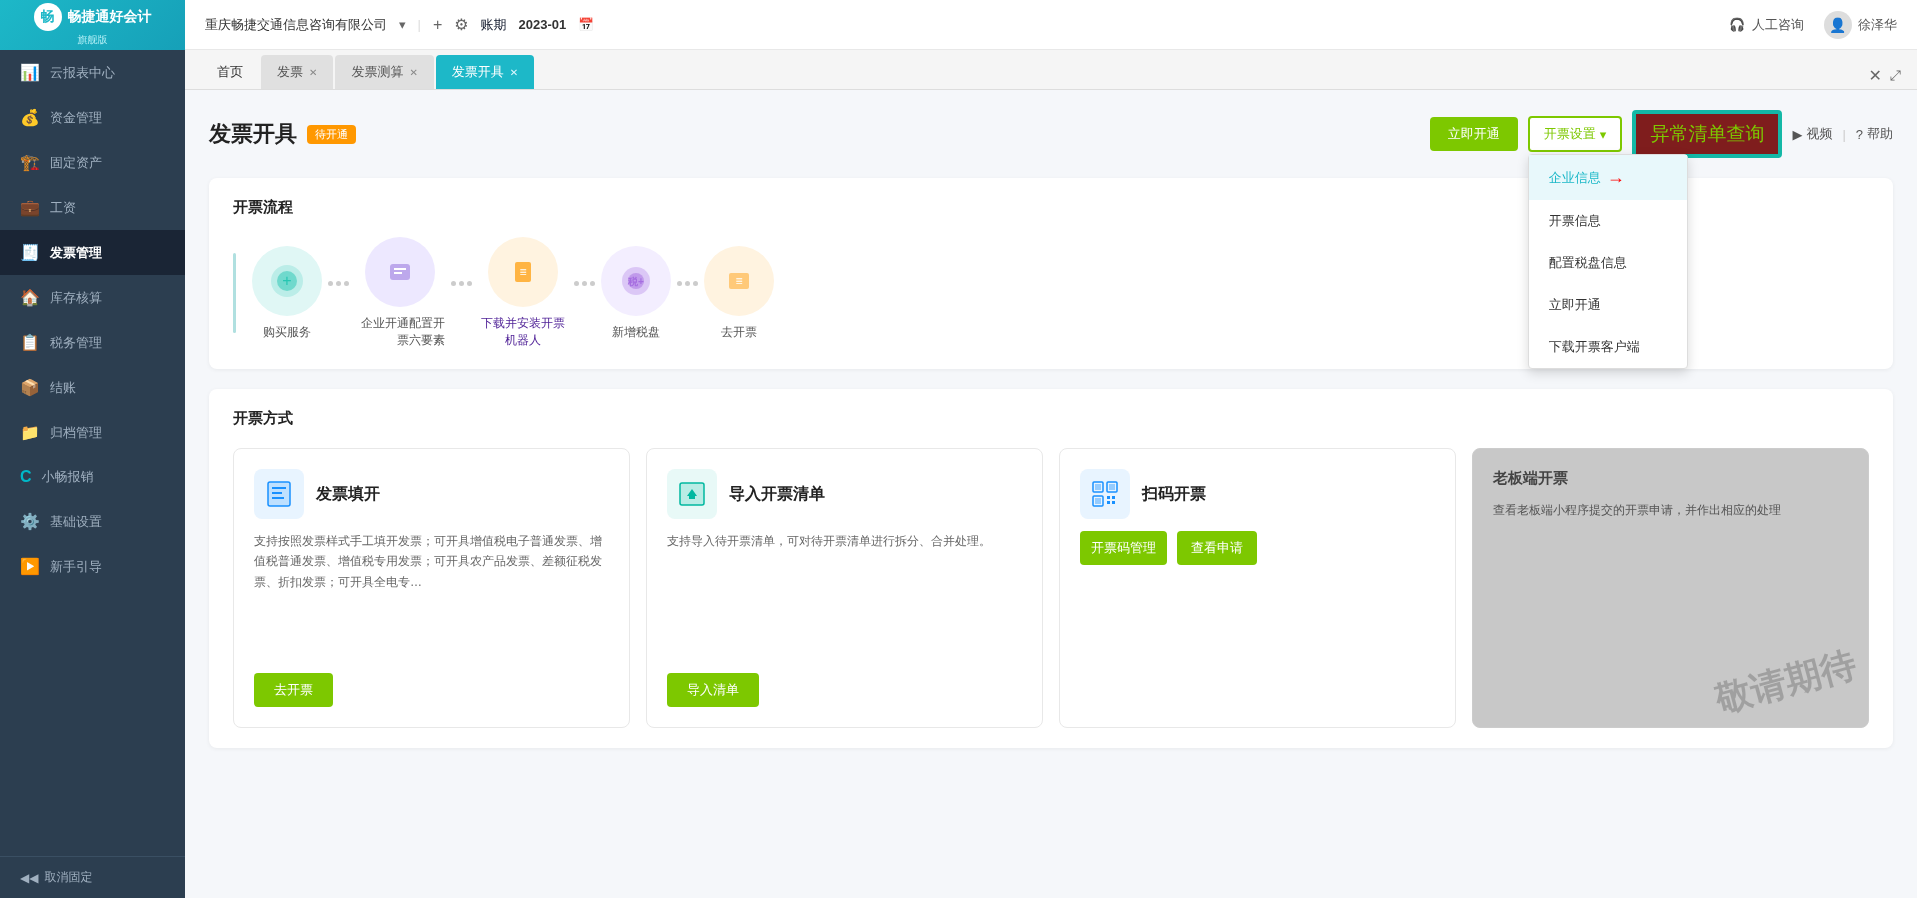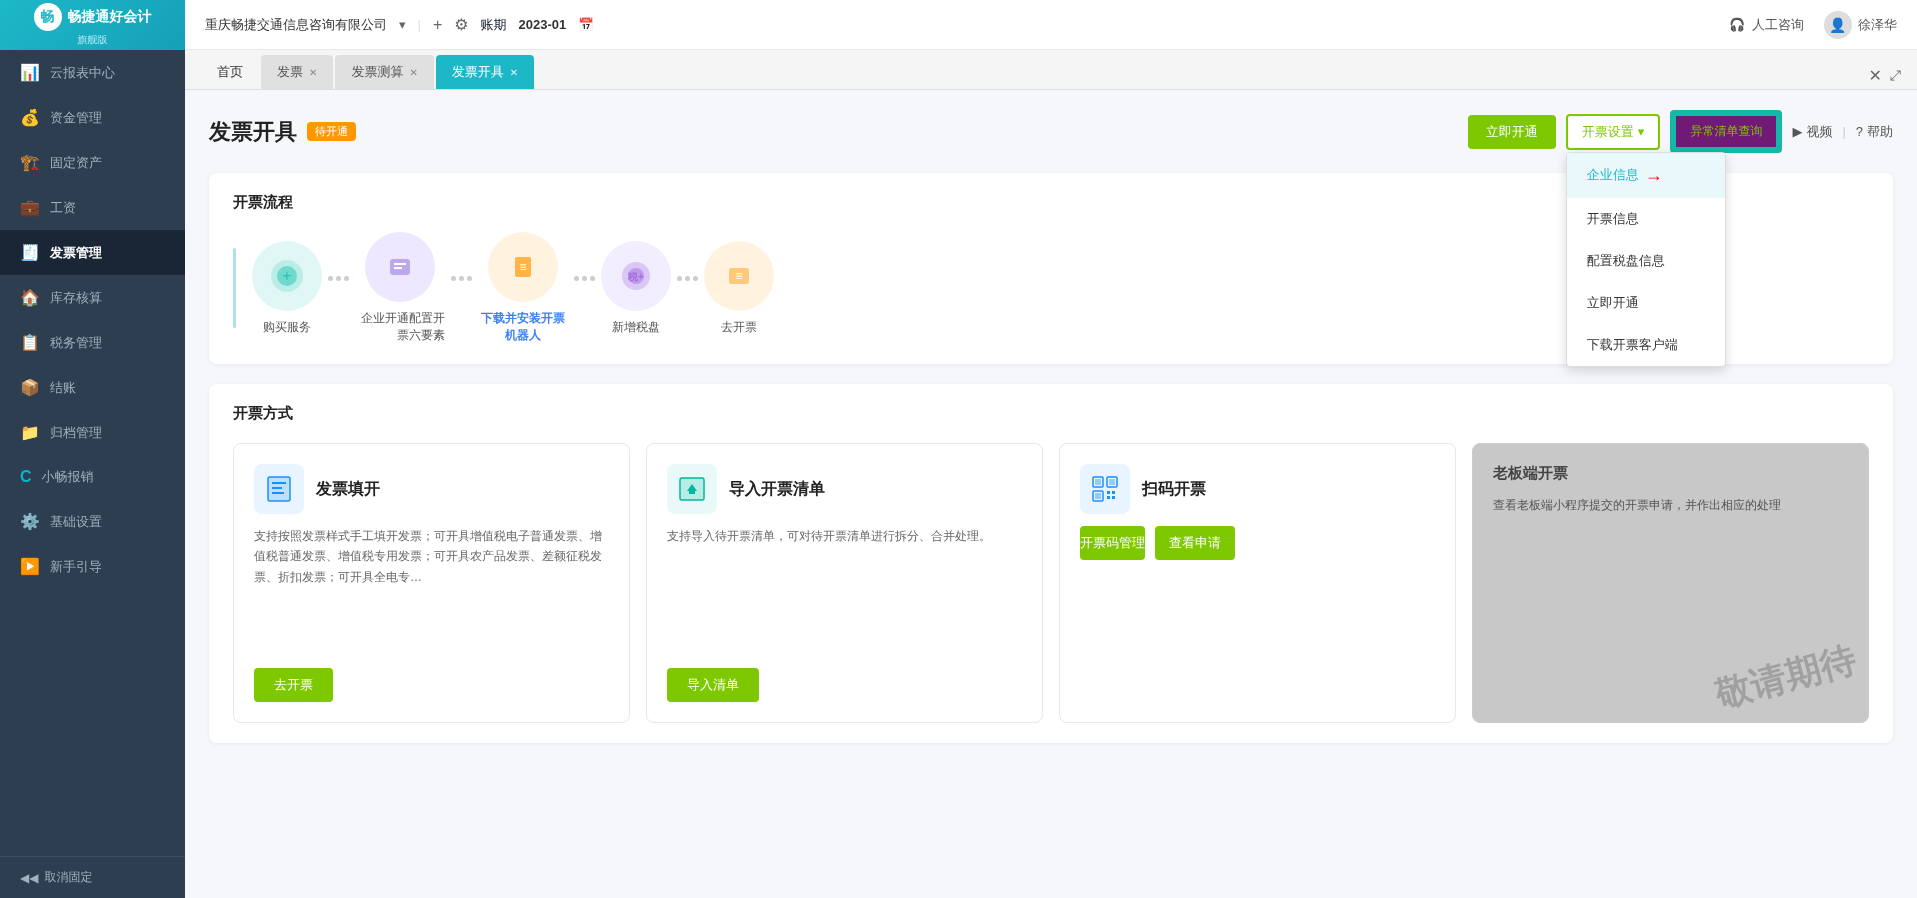--- a/index.html
+++ b/index.html
@@ -150,21 +150,21 @@
                 <span>配置税盘信息</span>
               </div>
               <div style="padding:12px 20px; color:#333; cursor:pointer; font-size:13px;">
                 <span>立即开通</span>
               </div>
               <div style="padding:12px 20px; color:#333; cursor:pointer; font-size:13px;">
                 <span>下载开票客户端</span>
               </div>
             </div>
           </div>
-          <button style="background:#701a75; color:#7dc800; border:6px solid #14b8a6; padding:7px 14px; border-radius:4px; cursor:pointer; font-size:12px;">异常清单查询</button>
+          <button style="background:#7f1d1d; color:#7dc800; border:4px solid #14b8a6; padding:7px 14px; border-radius:4px; cursor:pointer; font-size:19px;">异常清单查询</button>
           <button style="background:transparent; border:none; color:#555; cursor:pointer; font-size:13px; display:flex; align-items:center; gap:4px;">
             <span>▶</span>
             <span>视频</span>
           </button>
           <span style="color:#ccc;">|</span>
           <button style="background:transparent; border:none; color:#555; cursor:pointer; font-size:13px; display:flex; align-items:center; gap:4px;">
             <span>?</span>
             <span>帮助</span>
           </button>
         </div>
@@ -210,21 +210,21 @@
             <div style="width:5px; height:5px; border-radius:50%; background:#ccc;"></div>
           </div>
 
           <div style="display:flex; flex-direction:column; align-items:center; gap:8px;">
             <div style="width:70px; height:70px; border-radius:50%; background:#fff3e0; display:flex; align-items:center; justify-content:center;">
               <svg width="36" height="36" viewBox="0 0 36 36">
                   <rect x="10" y="8" width="16" height="20" rx="2" fill="#ff9800" opacity="0.7"></rect>
                   <text x="18" y="22" text-anchor="middle" fill="#fff" font-size="12">≡</text>
                 </svg>
             </div>
-            <span style="font-size:12px; color:#3b82f6; text-align:center; max-width:90px;font-weight:bold;">下载并安装开票机器人</span>
+            <span style="font-size:12px; color:#4c1d95; text-align:center; max-width:90px;">下载并安装开票机器人</span>
           </div>
 
           <div style="display:flex; gap:3px; align-items:center; padding:0 6px; margin-bottom:20px;">
             <div style="width:5px; height:5px; border-radius:50%; background:#ccc;"></div>
             <div style="width:5px; height:5px; border-radius:50%; background:#ccc;"></div>
             <div style="width:5px; height:5px; border-radius:50%; background:#ccc;"></div>
           </div>
 
           <div style="display:flex; flex-direction:column; align-items:center; gap:8px;">
             <div style="width:70px; height:70px; border-radius:50%; background:#f3eeff; display:flex; align-items:center; justify-content:center;">
@@ -304,21 +304,21 @@
                     <rect x="5" y="19" width="6" height="6" fill="#1890ff" opacity="0.4"></rect>
                     <rect x="17" y="17" width="3" height="3" fill="#1890ff"></rect>
                     <rect x="22" y="17" width="3" height="3" fill="#1890ff"></rect>
                     <rect x="17" y="22" width="3" height="3" fill="#1890ff"></rect>
                     <rect x="22" y="22" width="3" height="3" fill="#1890ff"></rect>
                   </svg>
               </div>
               <span style="font-size:16px; font-weight:bold; color:#222;">扫码开票</span>
             </div>
             <div style="display:flex; gap:10px;">
-              <button style="background:#7dc800; color:#fff; border:none; padding:8px 0; border-radius:4px; cursor:pointer; font-size:13px;">开票码管理</button>
+              <button style="background:#7dc800; color:#fff; border:none; padding:8px 11px; border-radius:4px; cursor:pointer; font-size:13px;">开票码管理</button>
               <button style="background:#7dc800; color:#fff; border:none; padding:8px 14px; border-radius:4px; cursor:pointer; font-size:13px;">查看申请</button>
             </div>
           </div>
 
           <div style="border:1px solid #ccc; border-radius:8px; padding:20px; display:flex; flex-direction:column; gap:12px; min-height:280px; background:#c8c8c8; position:relative; overflow:hidden;">
             <span style="font-size:15px; font-weight:bold; color:#444;">老板端开票</span>
             <div style="font-size:12px; color:#555; line-height:1.7;">查看老板端小程序提交的开票申请，并作出相应的处理</div>
             <div style="position:absolute; bottom:20px; right:10px; font-size:36px; color:rgba(0,0,0,0.2); font-weight:bold; transform:rotate(-15deg); white-space:nowrap;">敬请期待</div>
           </div>
 

